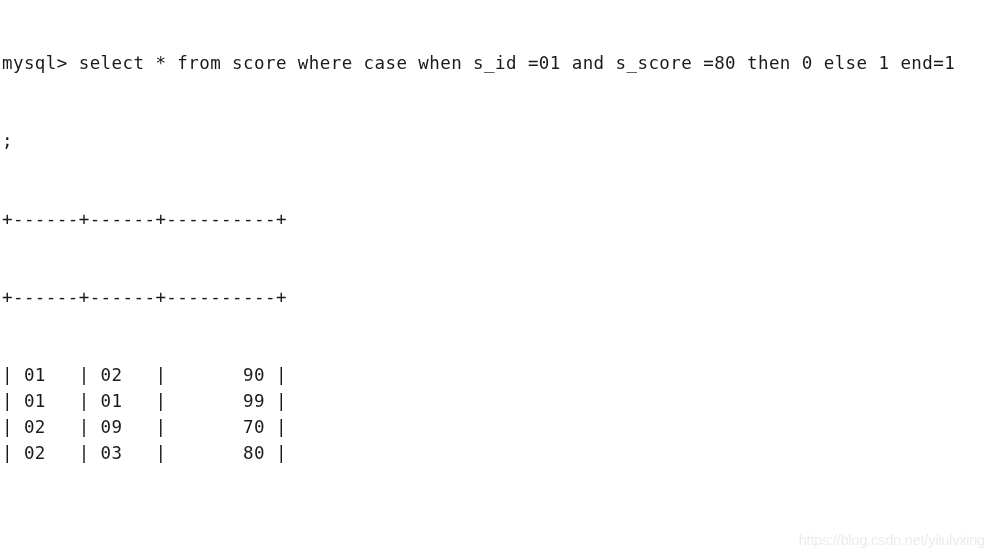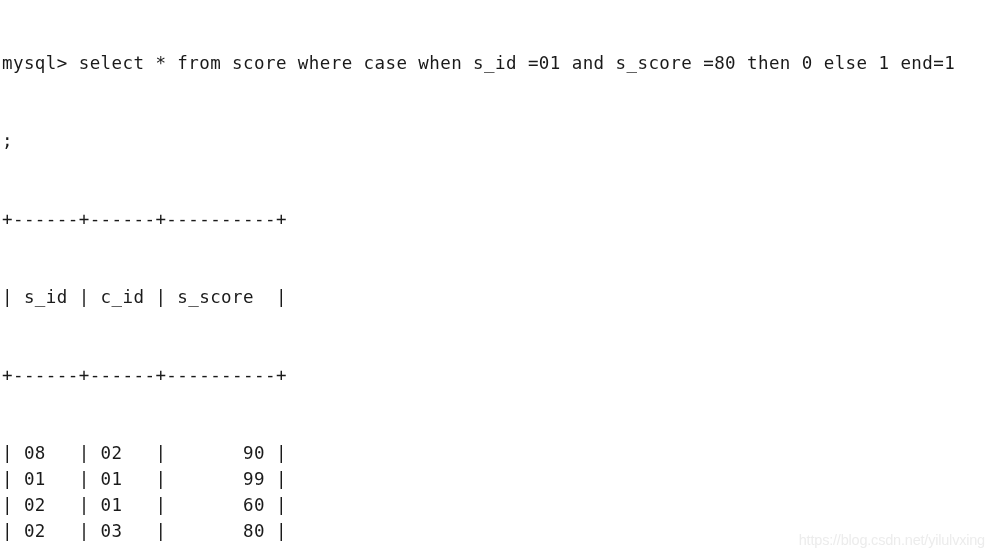--- a/index.html
+++ b/index.html
@@ -46,23 +46,22 @@
 </style>
 </head>
 <body>
 
 <div id="screen">
 
   <div id="terminal">
     <span class="ln">mysql&gt; select * from score where case when s_id =01 and s_score =80 then 0 else 1 end=1</span>
     <span class="ln">;</span>
     <span class="ln">+------+------+----------+</span>
-    <span class="ln">| s_id | c_id | s_score  |</span>
     <span class="ln">+------+------+----------+</span>
-    <span id="rows-host"><span class="ln">| 08   | 02   |       90 |</span><span class="ln">| 01   | 01   |       99 |</span><span class="ln">| 02   | 01   |       60 |</span><span class="ln">| 02   | 03   |       80 |</span></span>
+    <span id="rows-host"><span class="ln">| 01   | 02   |       90 |</span><span class="ln">| 01   | 01   |       99 |</span><span class="ln">| 02   | 09   |       70 |</span><span class="ln">| 02   | 03   |       80 |</span></span>
     
     
     
     
   </div>
 
   <div id="watermark">https://blog.csdn.net/yilulvxing</div>
 
 </div>
 

